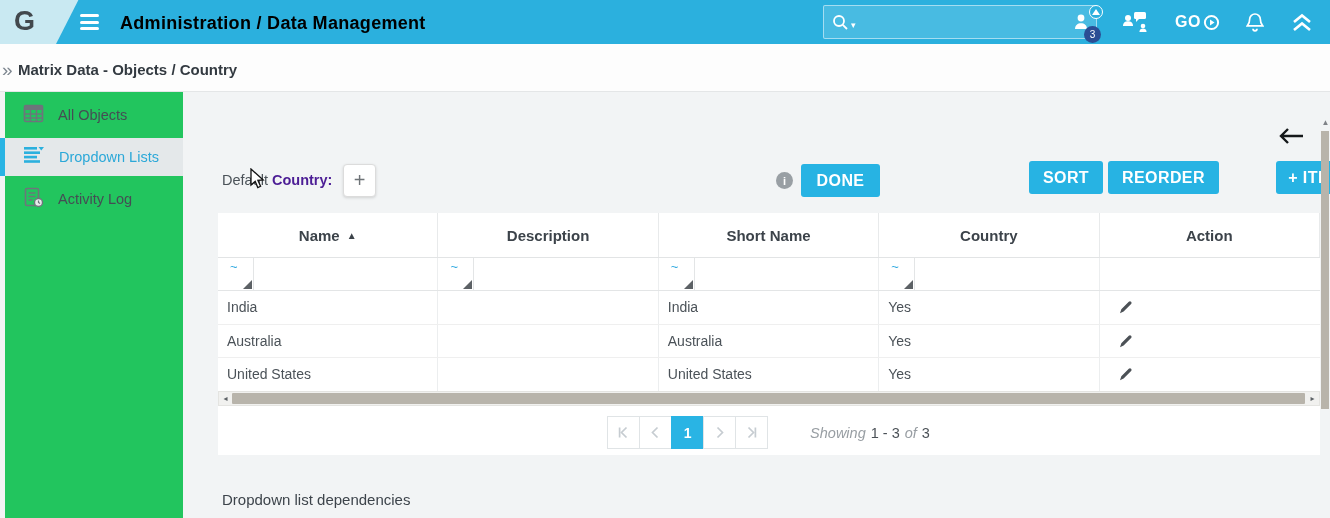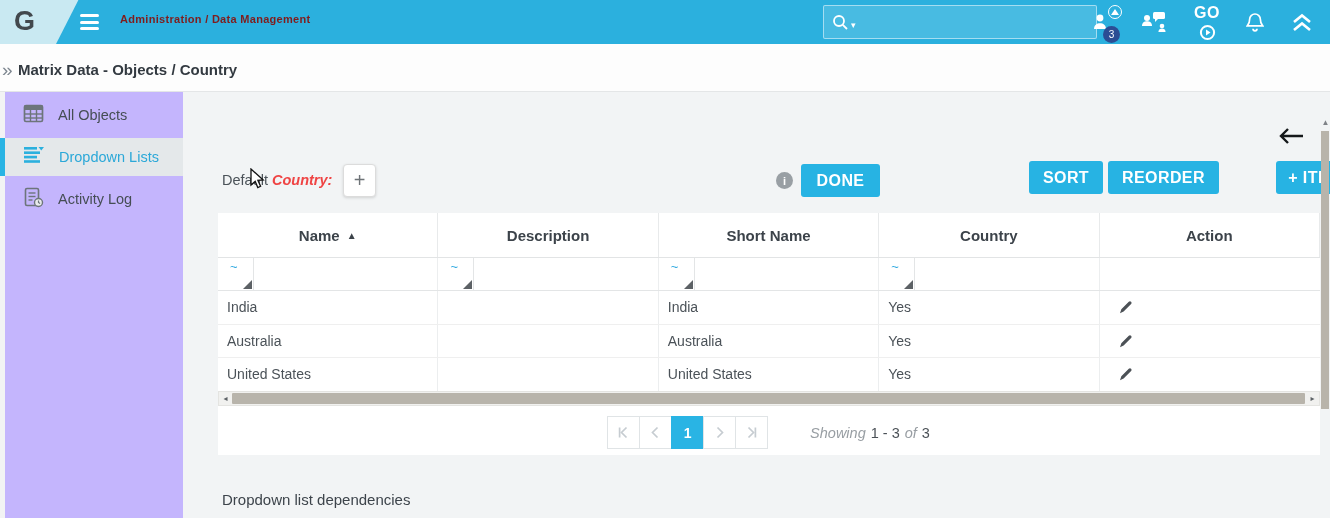--- a/index.html
+++ b/index.html
@@ -7,57 +7,57 @@
   body { font-family:"Liberation Sans", sans-serif; background:#fff; position:relative; overflow:hidden; }
   .abs { position:absolute; }
 
   
   .header { left:0; top:0; width:1330px; height:44px; background:#2bb0de; }
   .logo-area { left:0; top:0; width:112px; height:44px; background:#c9e9f2;
     clip-path:polygon(0 0, 70% 0, 50% 100%, 0 100%); }
   .logo-g { left:14px; top:6px; font-size:27px; font-weight:700; color:#42484d; }
   .hamburger { left:80px; top:14px; width:19px; height:16px; display:flex; flex-direction:column; justify-content:space-between; cursor:pointer; }
   .hamburger span { display:block; height:3px; background:#fff; border-radius:2px; }
-  .header-title { left:120px; top:13px; color:#7f1d1d; font-size:11px; font-weight:700; letter-spacing:.3px; }
+  .header-title { left:120px; top:13px; color:#000000; font-size:18px; font-weight:700; letter-spacing:.3px; }
 
   .searchbox { left:823px; top:5px; width:274px; height:34px; background:rgba(255,255,255,.14);
     border:1px solid rgba(255,255,255,.5); border-radius:2px; display:flex; align-items:center; padding:0 8px; }
   .searchbox input { flex:1; background:transparent; border:none; outline:none; color:#fff; font-size:14px; font-family:inherit; }
   .searchbox input::placeholder { color:rgba(255,255,255,.95); font-style:italic; }
   .mag-caret { color:#fff; font-size:9px; margin:6px 8px 0 2px; }
 
   .hdr-icons { right:6px; top:0; height:44px; display:flex; align-items:center; gap:26px; padding-right:10px; }
   .hicon { position:relative; cursor:pointer; display:flex; align-items:center; }
   .badge { position:absolute; left:11px; top:15px; width:17px; height:17px; background:#2b4d94;
     border-radius:50%; color:#fff; font-size:10px; display:flex; align-items:center; justify-content:center; }
   .circ-arrow { position:absolute; left:16px; top:-6px; width:14px; height:14px; border:1.6px solid #fff; border-radius:50%;
     display:flex; align-items:center; justify-content:center; background:#2bb0de; }
-  .go-wrap { display:flex; align-items:center; gap:2px; color:#fff; font-weight:800; font-size:16px; letter-spacing:.5px;flex-direction:column; }
+  .go-wrap { display:flex; align-items:center; gap:2px; color:#fff; font-weight:800; font-size:16px; letter-spacing:.5px; }
 
   
   .breadcrumb-bar { left:0; top:44px; width:1330px; height:48px; background:#fdfdfd; border-bottom:1px solid #e4e6e7; }
   .bc-chevrons { left:2px; top:15px; color:#7e8790; font-size:19px; cursor:pointer; }
   .bc-text { left:18px; top:17px; font-size:15px; font-weight:700; color:#333a41; }
 
   
-  .sidebar { left:0; top:92px; width:183px; height:426px; background:#c4b5fd; }
+  .sidebar { left:0; top:92px; width:183px; height:426px; background:#22c55e; }
   .sidebar::before { content:""; position:absolute; left:0; top:0; width:5px; height:100%; background:#f2f3f4; }
   .side-item { position:relative; height:38px; display:flex; align-items:center; gap:14px; padding-left:23px; cursor:pointer; margin-top:4px; }
   .side-item .lbl { font-size:14.5px; color:#454d54; }
   .side-item.active { background:#e4e8ea; }
   .side-item.active::before { content:""; position:absolute; left:0; top:0; width:5px; height:100%; background:#29b4e4; }
   .side-item.active .lbl { color:#2ba8d8; }
 
   
   .main { left:183px; top:92px; width:1147px; height:426px; background:#f2f4f5; }
 
   .back-arrow { left:1278px; top:127px; cursor:pointer; }
 
   .fld-label { left:222px; top:172px; font-size:14.5px; color:#4b5258; }
-  .fld-label b { color:#ef4444; font-weight:700;font-style:italic; }
+  .fld-label b { color:#4c1d95; font-weight:700; }
   .plus-btn { left:343px; top:164px; width:33px; height:33px; background:#fff; border:1px solid #dcdcdc; border-radius:4px;
     box-shadow:0 1px 3px rgba(0,0,0,.14); color:#6f7478; font-size:20px; font-weight:400;
     display:flex; align-items:center; justify-content:center; cursor:pointer; }
   .info-dot { left:776px; top:172px; width:17px; height:17px; border-radius:50%; background:#999fa4; color:#fff;
     font-size:11px; font-weight:700; display:flex; align-items:center; justify-content:center; }
   .cyan-btn { background:#27b3e3; color:#fff; border:none; border-radius:3px; font-size:16px; font-weight:700;
     letter-spacing:.4px; font-family:inherit; cursor:pointer; display:flex; align-items:center; justify-content:center; }
   .btn-done { left:801px; top:164px; width:79px; height:33px; }
   .btn-sort { left:1029px; top:161px; width:74px; height:33px; }
   .btn-reorder { left:1108px; top:161px; width:111px; height:33px; }

